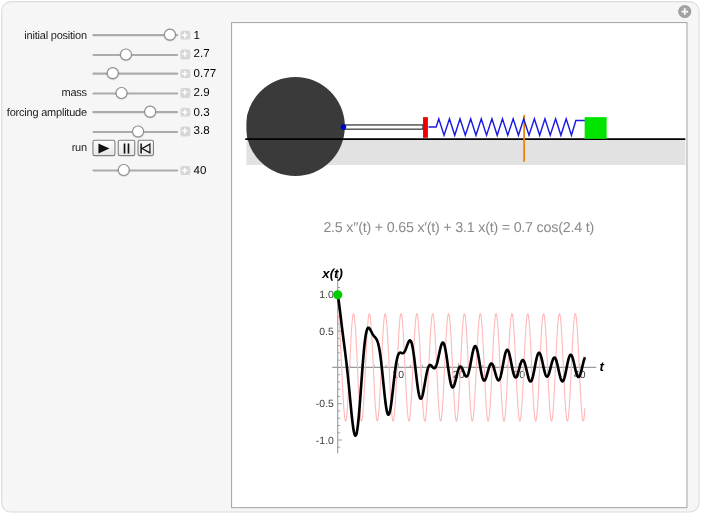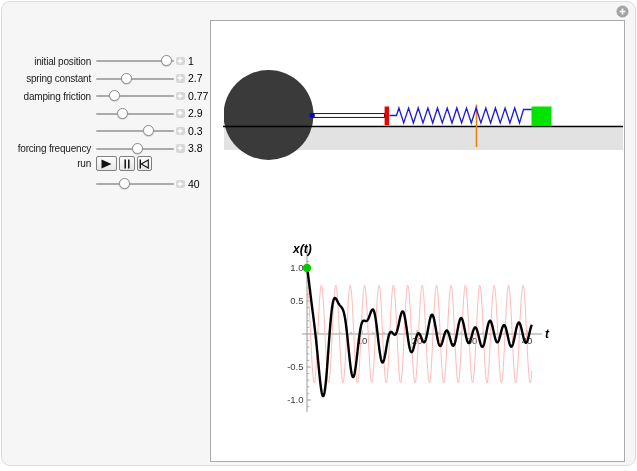--- a/index.html
+++ b/index.html
@@ -4,21 +4,21 @@
 <style>
   html,body{margin:0;padding:0;background:#ffffff;}
   body{font-family:"Liberation Sans",sans-serif;-webkit-font-smoothing:antialiased;}
   #stage{position:relative;width:637px;height:471px;overflow:hidden;background:#fff;}
   .window{position:absolute;left:1px;top:1px;width:633px;height:463px;background:#f6f6f6;
           border:1px solid #dcdcdc;border-radius:9px;}
   .panel{position:absolute;left:210px;top:20px;width:413px;height:440px;background:#ffffff;
          border:1px solid #a9a9a9;}
   #panel-svg{position:absolute;left:210px;top:20px;width:415px;height:442px;}
   
-  .crow{position:absolute;left:16px;width:205px;height:17px;margin-top:29px;}
+  .crow{position:absolute;left:4px;width:205px;height:17px;}
   .clabel{position:absolute;left:0;top:0;width:75px;text-align:right;font-size:10px;
           line-height:17px;color:#1b1b1b;letter-spacing:-0.2px;white-space:nowrap;}
   .track{position:absolute;left:80px;top:7.5px;width:78px;height:2px;background:#ababab;border-radius:1px;}
   .thumb{position:absolute;top:-4.8px;width:11px;height:11px;border-radius:50%;background:#ffffff;
          border:1px solid #8e8e8e;box-shadow:0 0.5px 1px rgba(0,0,0,0.25);box-sizing:border-box;}
   .plusbox{position:absolute;left:160px;top:4px;width:8.5px;height:8.5px;background:#d7d7d7;
            border-radius:2px;display:flex;align-items:center;justify-content:center;}
   .plusbox svg{display:block;}
   .val{position:absolute;left:172px;top:0;font-size:10.5px;line-height:17px;color:#000;}
   .btnrow{position:absolute;left:80px;top:0;display:flex;gap:2px;}
@@ -54,71 +54,70 @@
       </div>
       <span class="plusbox">
           <svg width="6" height="6">
             <path d="M3 0.5V5.5M0.5 3H5.5" stroke="#ffffff" stroke-width="1.3"></path>
           </svg>
         </span>
       <span class="val">1</span>
     </div>
 
     <div class="crow" style="top:41px">
-      <span class="clabel">spring constant</span>
       <div class="track">
         <div class="thumb" style="left: 24.53px;"></div>
       </div>
       <span class="plusbox">
           <svg width="6" height="6">
             <path d="M3 0.5V5.5M0.5 3H5.5" stroke="#ffffff" stroke-width="1.3"></path>
           </svg>
         </span>
       <span class="val">2.7</span>
     </div>
 
     <div class="crow" style="top:58.5px">
-      <span class="clabel">damping friction</span>
       <div class="track">
         <div class="thumb" style="left: 12.518px;"></div>
       </div>
       <span class="plusbox">
           <svg width="6" height="6">
             <path d="M3 0.5V5.5M0.5 3H5.5" stroke="#ffffff" stroke-width="1.3"></path>
           </svg>
         </span>
       <span class="val">0.77</span>
     </div>
 
     <div class="crow" style="top:76px">
+      <span class="clabel">mass</span>
       <div class="track">
         <div class="thumb" style="left: 21.488px;"></div>
       </div>
       <span class="plusbox">
           <svg width="6" height="6">
             <path d="M3 0.5V5.5M0.5 3H5.5" stroke="#ffffff" stroke-width="1.3"></path>
           </svg>
         </span>
       <span class="val">2.9</span>
     </div>
 
     <div class="crow" style="top:93.5px">
+      <span class="clabel">forcing amplitude</span>
       <div class="track">
         <div class="thumb" style="left: 47.462px;"></div>
       </div>
       <span class="plusbox">
           <svg width="6" height="6">
             <path d="M3 0.5V5.5M0.5 3H5.5" stroke="#ffffff" stroke-width="1.3"></path>
           </svg>
         </span>
       <span class="val">0.3</span>
     </div>
 
     <div class="crow" style="top:111px">
-      <span class="clabel">forcing frequency</span>
       <div class="track">
         <div class="thumb" style="left: 36.464px;"></div>
       </div>
       <span class="plusbox">
           <svg width="6" height="6">
             <path d="M3 0.5V5.5M0.5 3H5.5" stroke="#ffffff" stroke-width="1.3"></path>
           </svg>
         </span>
       <span class="val">3.8</span>
     </div>
@@ -153,20 +152,21 @@
           <svg width="6" height="6">
             <path d="M3 0.5V5.5M0.5 3H5.5" stroke="#ffffff" stroke-width="1.3"></path>
           </svg>
         </span>
       <span class="val">40</span>
     </div>
   </div>
 
   <div class="panel"></div>
 
+  <div class="equation">2.5 x′′(t) + 0.65 x′(t) + 3.1 x(t) = 0.7 cos(2.4 t)</div>
 
   <svg id="panel-svg" viewBox="210 20 415 442">
     <defs>
       <clipPath id="clipL">
           <rect x="224" y="20" width="401" height="442"></rect>
         </clipPath>
     </defs>
 
     <g>
       <rect x="224" y="127.3" width="399" height="22.7" fill="#e2e2e2"></rect>

